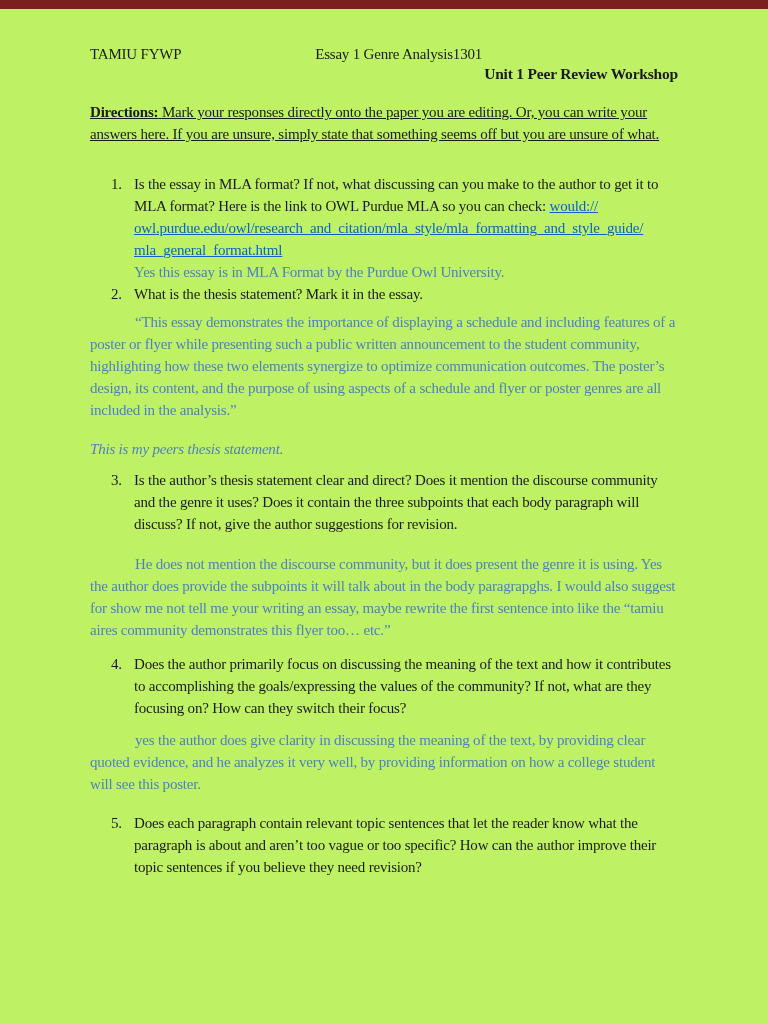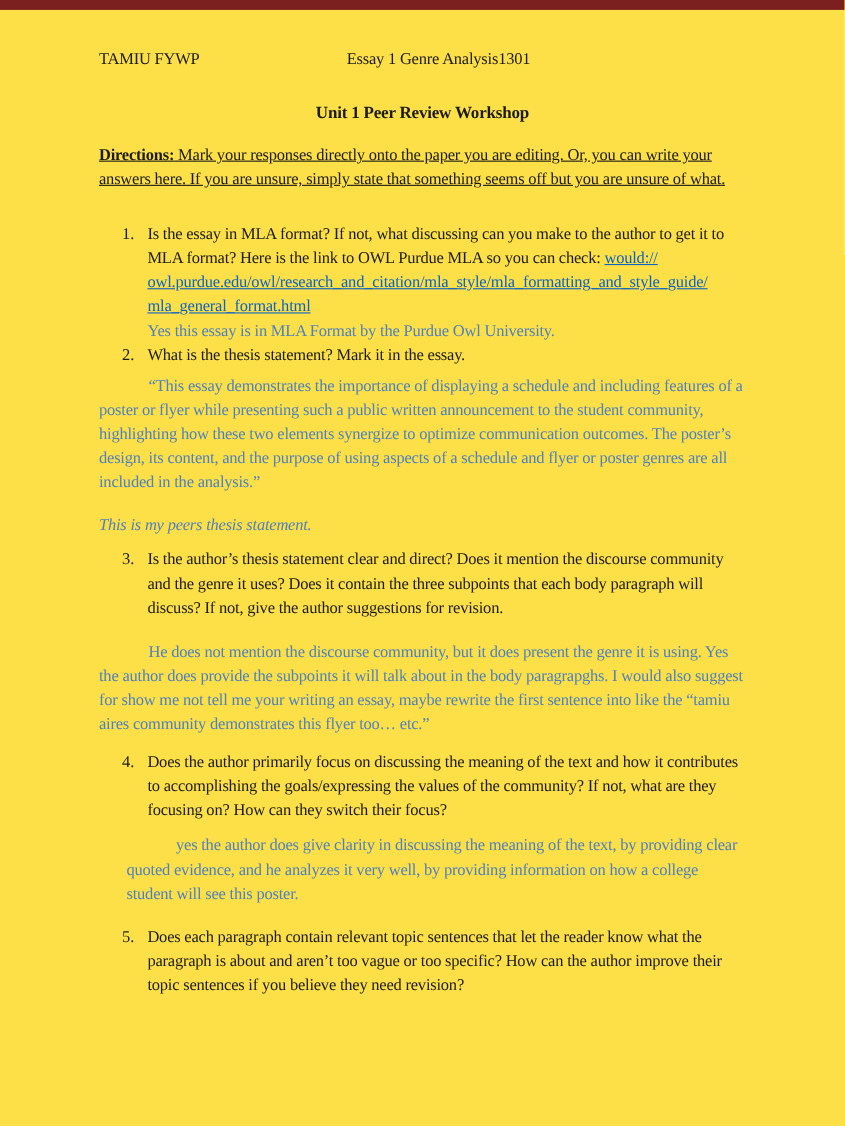--- a/index.html
+++ b/index.html
@@ -1,54 +1,54 @@
 <!DOCTYPE html>
 <html><head>
 <meta charset="utf-8">
 <style>
   html,body{margin:0;padding:0;background:#ffffff;}
   .page{
     position:relative;
     width:768px;height:1024px;
-    background:#fde047;
+    background:#bef264;
     font-family:"Liberation Serif","DejaVu Serif",serif;
     font-size:15px;line-height:22px;
     letter-spacing:-0.2px;
     color:#1b1b1b;
     overflow:hidden;
   }
   .chrome-bar{
     position:absolute;top:0;left:0;width:768px;height:9px;
     background:#7c1f1f;
   }
   .content{padding:0 90px;}
   .doc-header{
     display:flex;margin-top:44px;line-height:20px;
   }
   .doc-header .h-left{flex:1;text-align:left;}
   .doc-header .h-center{flex:0 0 auto;text-align:left;}
   .doc-header .h-right{flex:1;}
   .doc-title{
-    margin-top:29px;text-align:center;font-weight:bold;line-height:20px;
+    text-align:right;font-weight:bold;line-height:20px;
     font-size:15.5px;
   }
   .directions{margin-top:17px;text-decoration:underline;}
   .directions b{font-weight:bold;}
   .qitem{position:relative;padding-left:44px;}
   .qnum{position:absolute;left:21px;top:0;}
   .q1{margin-top:28px;}
   .blue{color:#4f81bd;}
   a.doclink{color:#0b63c5;text-decoration:underline;cursor:pointer;}
   .quote-para{margin-top:6px;text-indent:45px;}
   .note-para{margin-top:17px;}
   .ans-para{text-indent:45px;}
   .q3{margin-top:9px;}
   .q3-ans{margin-top:18px;}
   .q4{margin-top:12px;}
-  .q4-ans{margin-top:10px;margin-left:25px;}
+  .q4-ans{margin-top:10px;}
   .q5{margin-top:17px;}
 </style>
 </head>
 <body>
 
 <div class="page">
   <div class="chrome-bar"></div>
 
   <div class="content">
 

